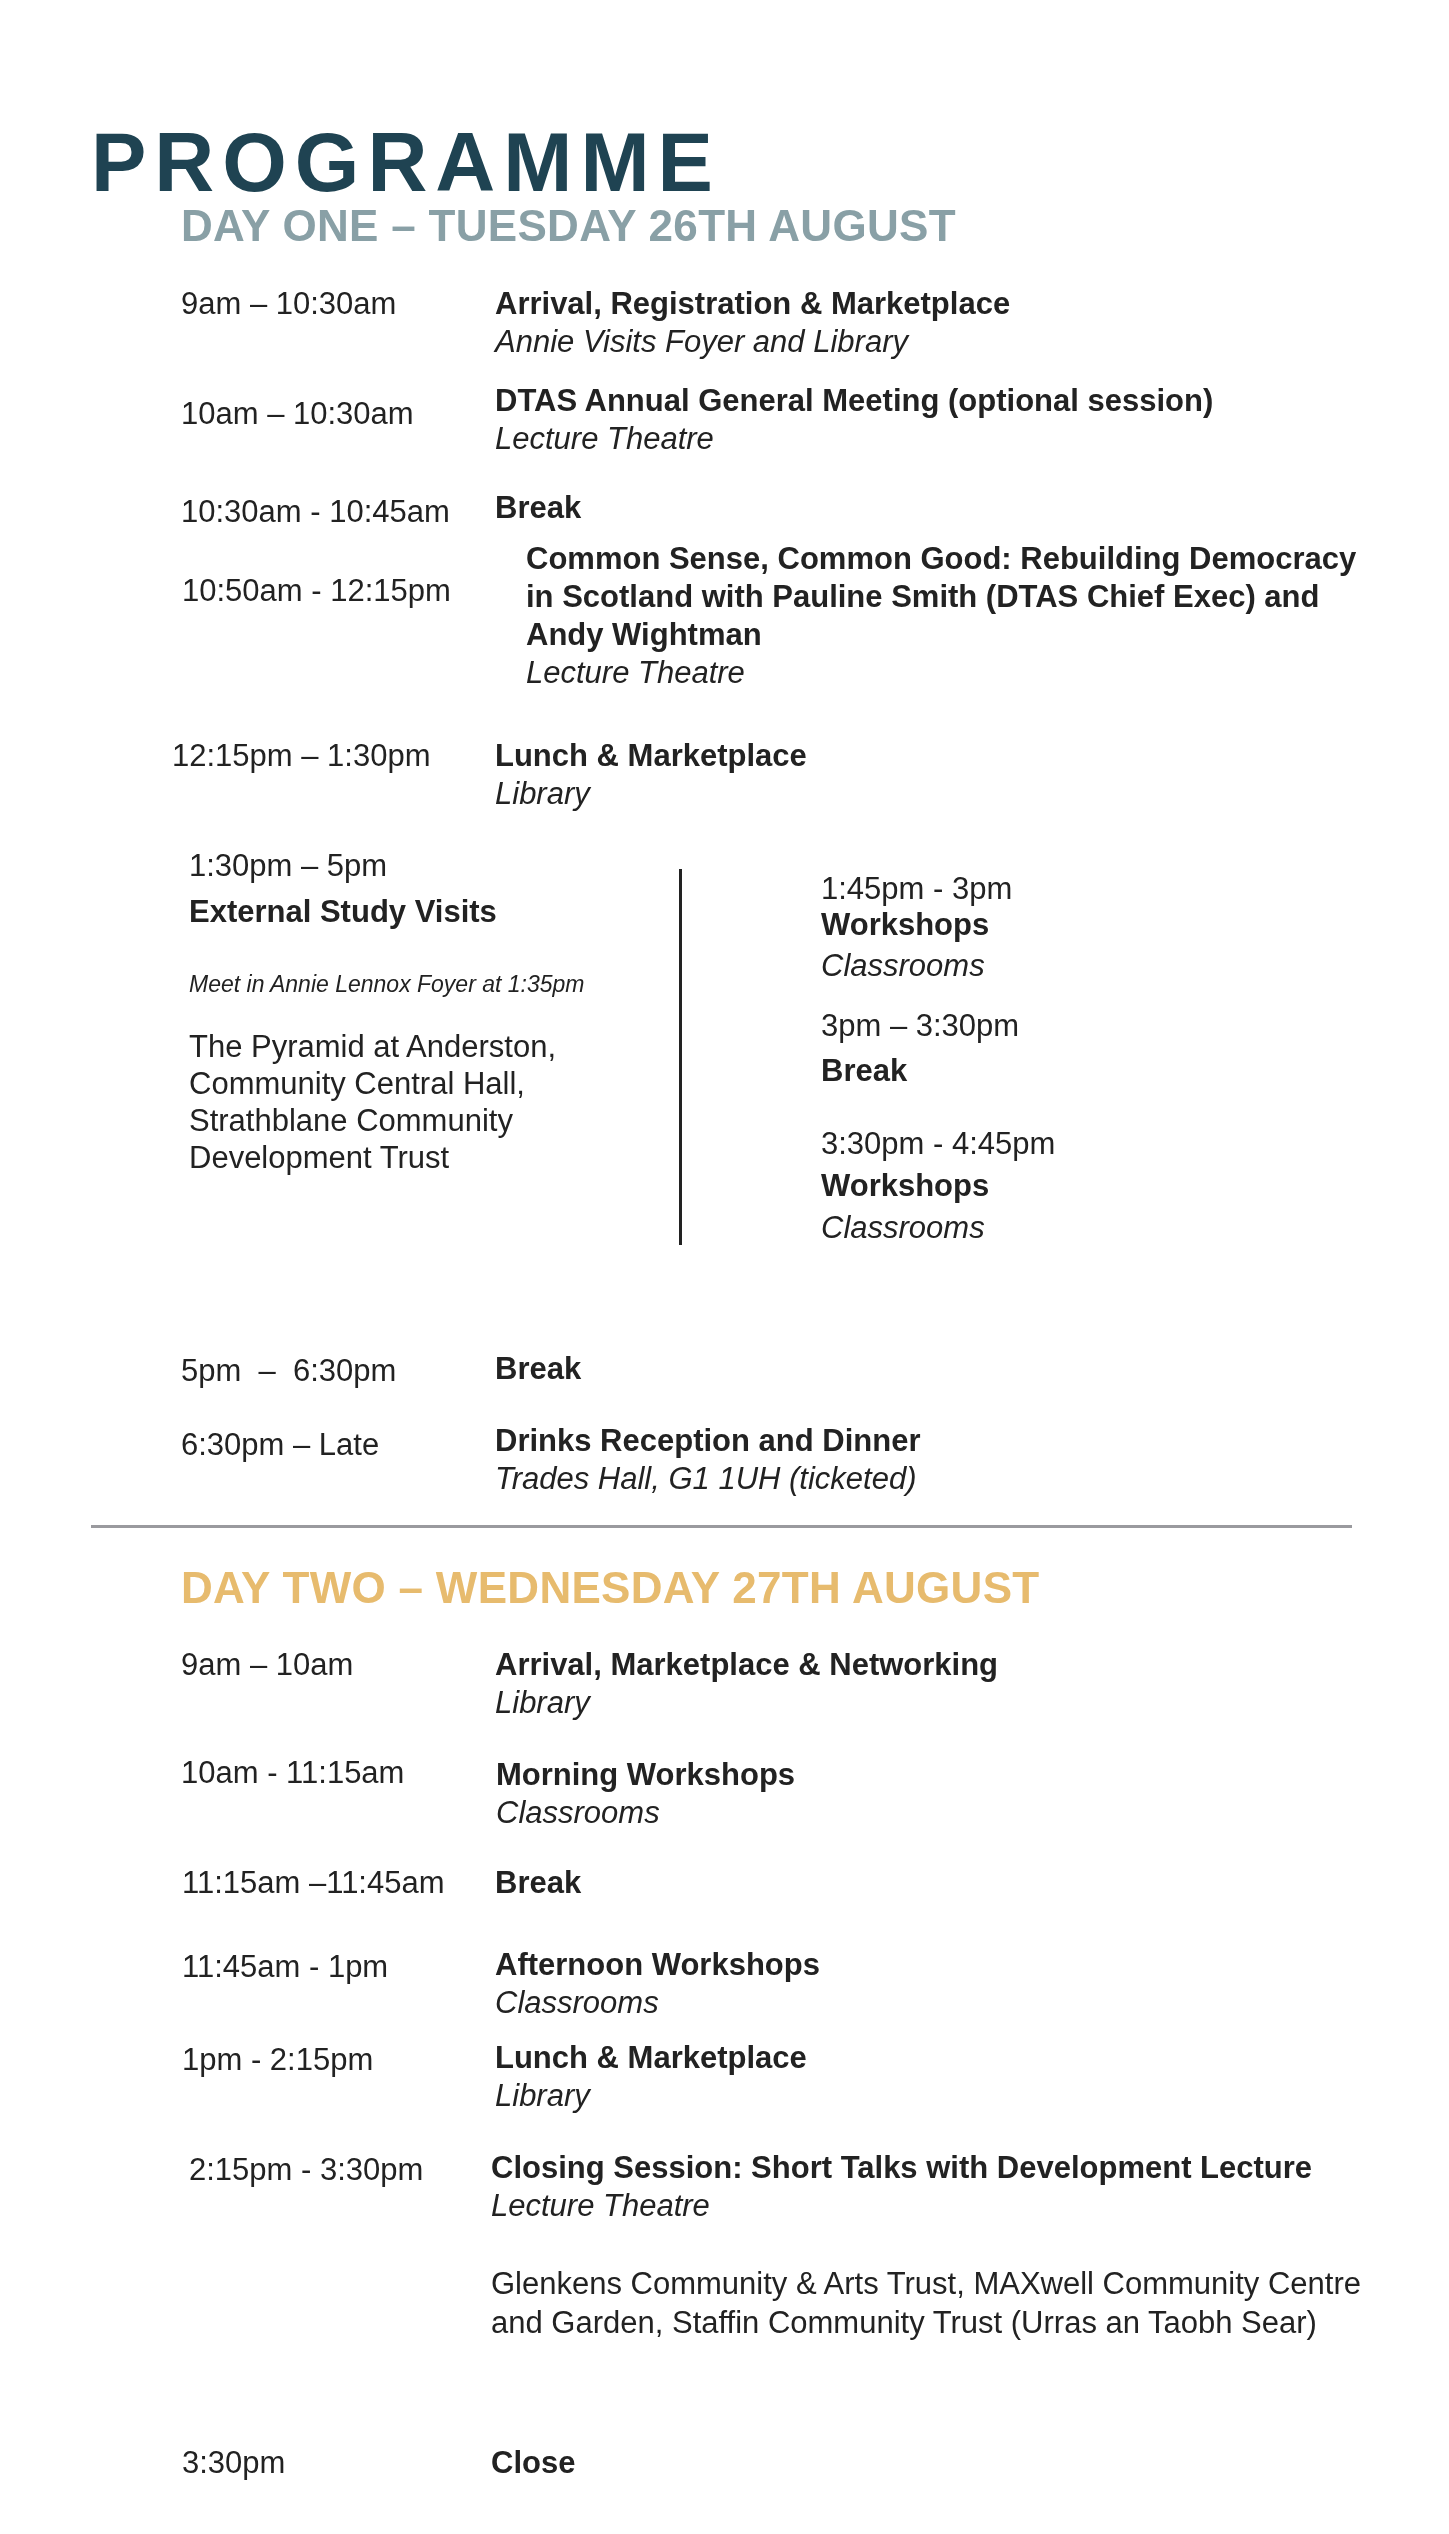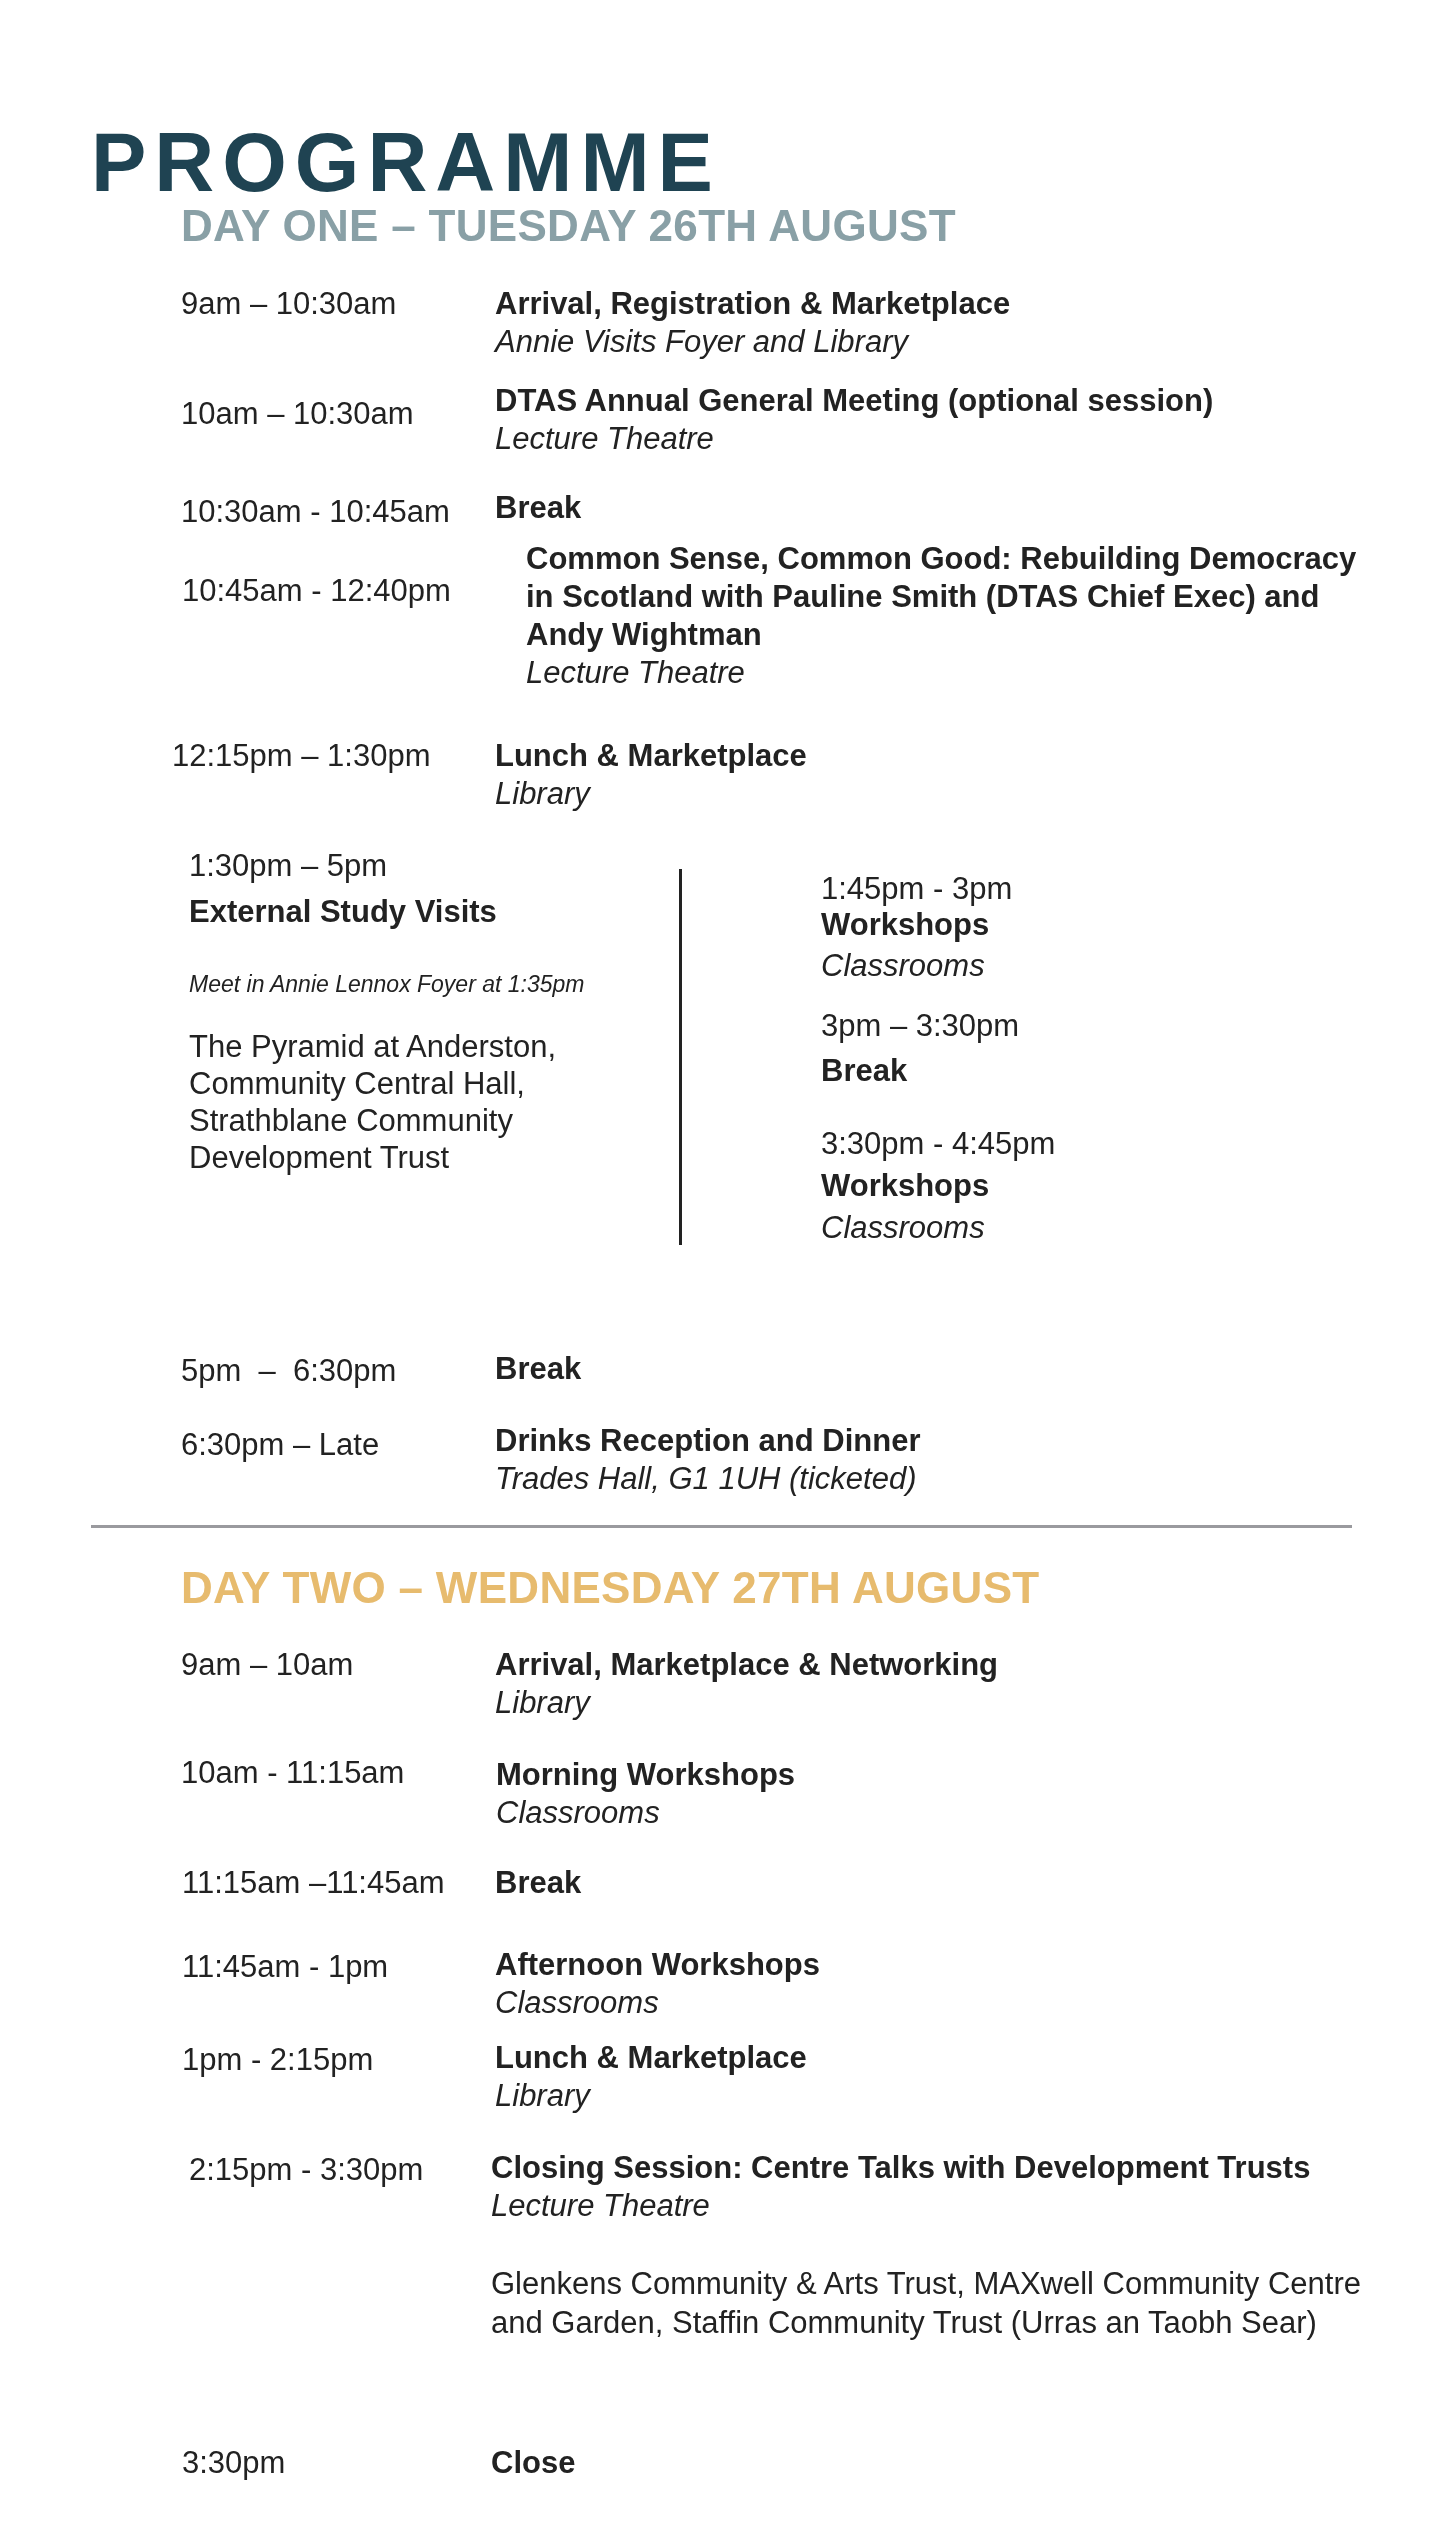--- a/index.html
+++ b/index.html
@@ -45,21 +45,21 @@
 </div>
 
 <div>
   <div class="abs time" style="left:181px; top:493px;">10:30am - 10:45am</div>
   <div class="abs ev" style="left:495px; top:489px;">
     <span class="ev-title">Break</span>
   </div>
 </div>
 
 <div>
-  <div class="abs time" style="left:182px; top:572px;">10:45am - 12:40pm</div>
+  <div class="abs time" style="left:182px; top:572px;">10:50am - 12:15pm</div>
   <div class="abs ev wrap" style="left:495px; top:540px; width:842px;margin-left:31px;">
     <span class="ev-title">Common Sense, Common Good: Rebuilding Democracy in Scotland with Pauline Smith (DTAS Chief Exec) and Andy Wightman</span>
     <span class="ev-loc">Lecture Theatre</span>
   </div>
 </div>
 
 <div>
   <div class="abs time" style="left:172px; top:737px;">12:15pm – 1:30pm</div>
   <div class="abs ev" style="left:495px; top:737px;">
     <span class="ev-title">Lunch &amp; Marketplace</span>
@@ -143,21 +143,21 @@
   <div class="abs time" style="left:182px; top:2041px;">1pm - 2:15pm</div>
   <div class="abs ev" style="left:495px; top:2039px;">
     <span class="ev-title">Lunch &amp; Marketplace</span>
     <span class="ev-loc">Library</span>
   </div>
 </div>
 
 <div>
   <div class="abs time" style="left:189px; top:2151px;">2:15pm - 3:30pm</div>
   <div class="abs ev" style="left:491px; top:2149px;">
-    <span class="ev-title">Closing Session: Centre Talks with Development Trusts</span>
+    <span class="ev-title">Closing Session: Short Talks with Development Lecture</span>
     <span class="ev-loc">Lecture Theatre</span>
   </div>
   <div class="abs ev ev-plain wrap" style="left:491px; top:2264px; width:911px; line-height:39px;">Glenkens Community &amp; Arts Trust, MAXwell Community Centre and Garden, Staffin Community Trust (Urras an Taobh Sear)</div>
 </div>
 
 <div>
   <div class="abs time" style="left:182px; top:2444px;">3:30pm</div>
   <div class="abs ev" style="left:491px; top:2444px;">
     <span class="ev-title">Close</span>
   </div>

